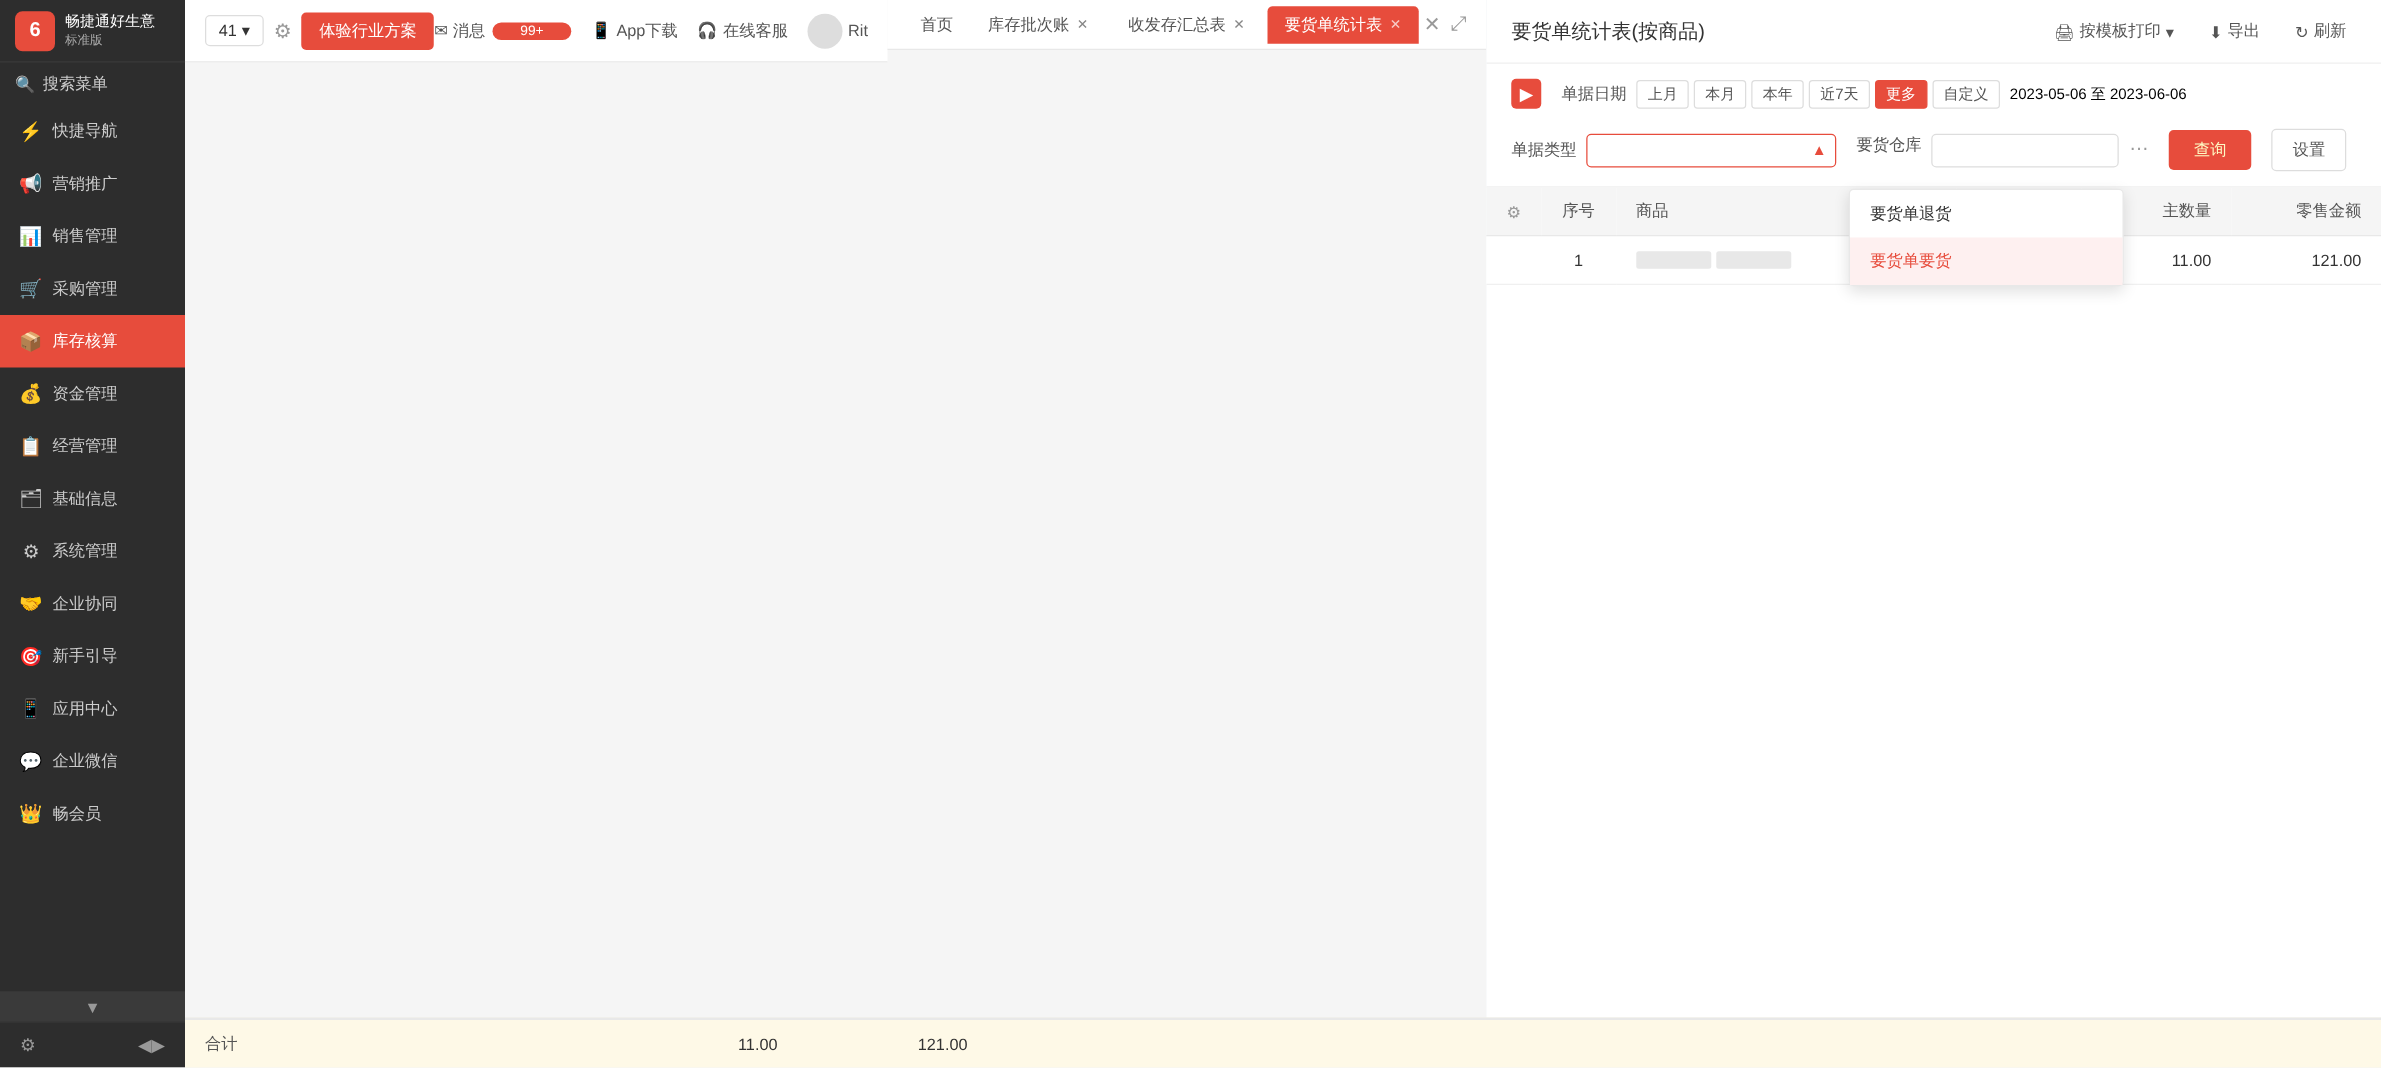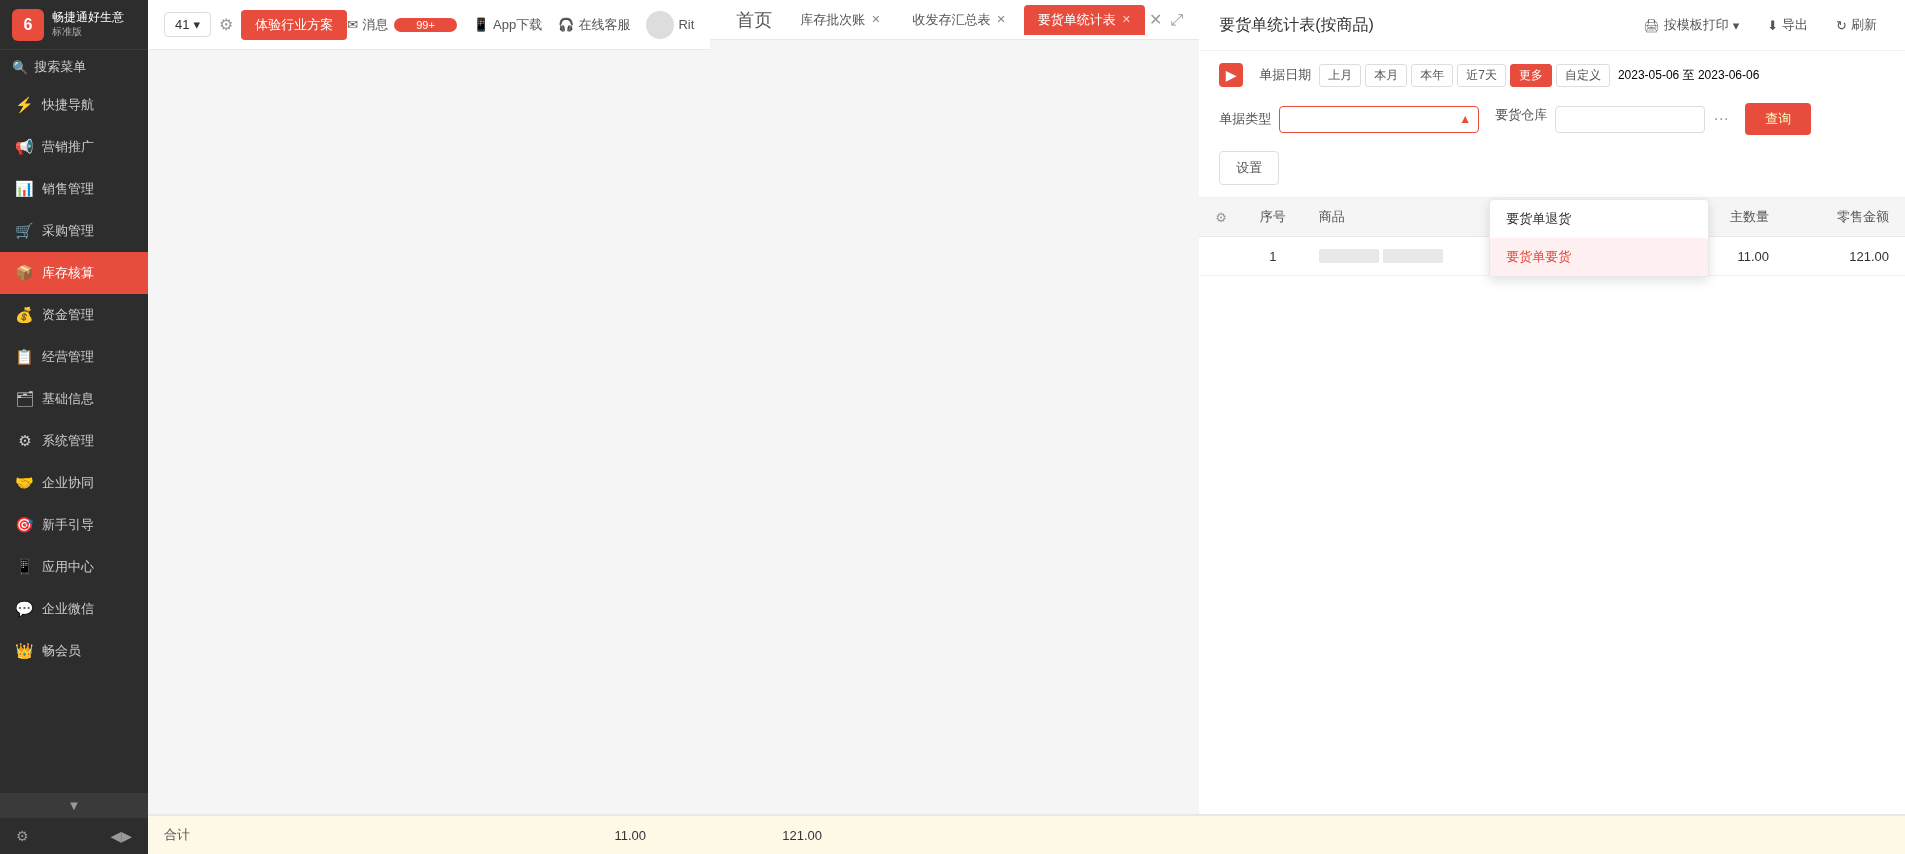--- a/index.html
+++ b/index.html
@@ -150,21 +150,21 @@
       padding: 6px 14px;
       font-size: 13px;
       color: #555;
       cursor: pointer;
       border-radius: 4px 4px 0 0;
       gap: 6px;
       white-space: nowrap;
     }
     .tab-item.active { background: #e74c3c; color: #fff; }
     .tab-close { font-size: 11px; cursor: pointer; opacity: 0.7; }
-    .tab-home { font-size: 18px; color: #555; padding: 6px 10px; cursor: pointer; text-align: center; }
+    .tab-home { font-size: 13px; color: #555; padding: 6px 10px; cursor: pointer; text-align: center; }
 
     .tabs-right { margin-left: auto; display: flex; align-items: center; gap: 8px; }
     .tabs-close-btn { background: none; border: none; cursor: pointer; color: #999; font-size: 16px; }
 
     
     .page-content { flex: 1; overflow-y: auto; background: #f0f2f5; padding: 0; }
     .page-content::-webkit-scrollbar { width: 6px; }
     .page-content::-webkit-scrollbar-thumb { background: #ccc; border-radius: 3px; }
 
     .page-inner {
@@ -350,21 +350,20 @@
     .table-footer {
       background: #fef9e7;
       border-top: 2px solid #e8e8e8;
       display: flex;
       align-items: center;
       padding: 10px 16px;
       position: absolute;
       bottom: 0;
       left: 148px;
       right: 0;
-      gap: 24px;
     }
     .footer-label { font-size: 13px; color: #555; font-weight: 500; width: 370px; }
     .footer-qty { font-size: 13px; color: #333; width: 120px; text-align: right; padding-right: 32px; }
     .footer-amount { font-size: 13px; color: #333; width: 120px; text-align: right; }
   </style>
 </head>
 <body>
 
 <div class="sidebar">
   <div class="sidebar-logo">

